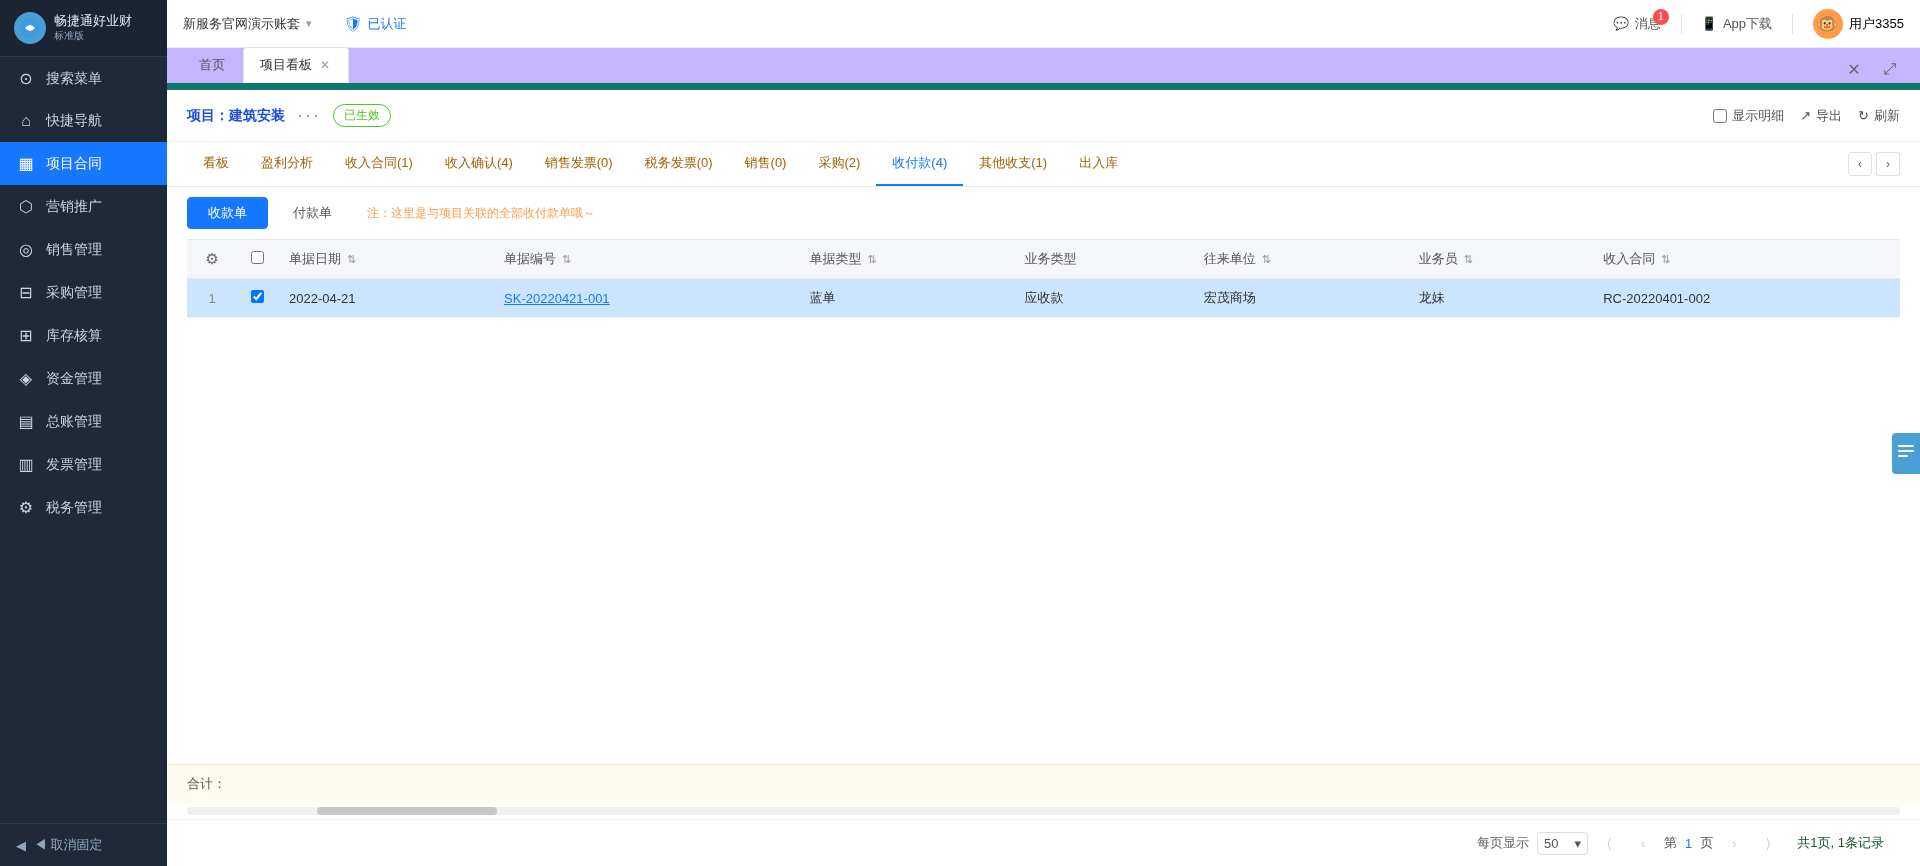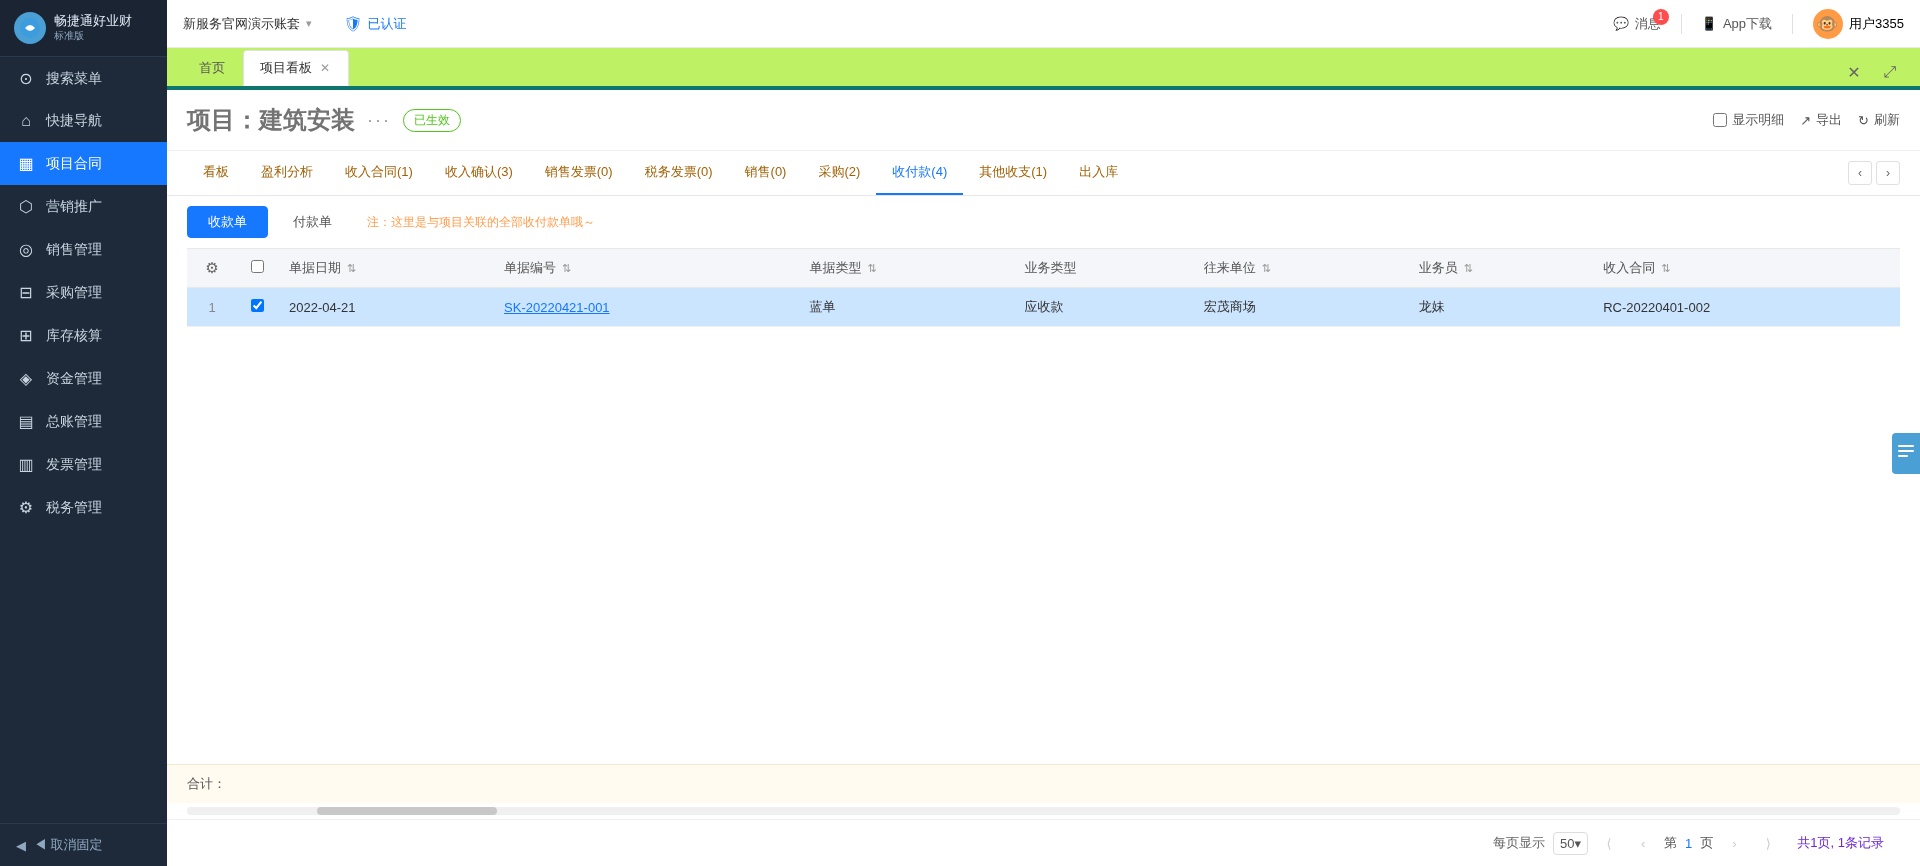--- a/index.html
+++ b/index.html
@@ -132,25 +132,25 @@
       background: #ff9b44;
       display: flex;
       align-items: center;
       justify-content: center;
       font-size: 18px;
     }
 
     
     .tabbar {
       height: 42px;
-      background: #bef264;
+      background: #c4b5fd;
       display: flex;
       align-items: flex-end;
       padding: 0 16px;
-      border-bottom: 4px solid #0f766e;
+      border-bottom: 7px solid #0f766e;
       gap: 2px;
     }
     .tabbar-tab {
       height: 36px;
       padding: 0 16px;
       display: flex;
       align-items: center;
       cursor: pointer;
       font-size: 13px;
       color: #555;
@@ -172,21 +172,21 @@
     }
 
     
     .project-header {
       padding: 14px 20px;
       display: flex;
       align-items: center;
       gap: 12px;
       border-bottom: 1px solid #f0f0f0;
     }
-    .project-title { font-size: 24px; font-weight: 600; color: #737373; }
+    .project-title { font-size: 14px; font-weight: 600; color: #1d4ed8; }
     .project-more { color: #999; cursor: pointer; font-size: 18px; letter-spacing: 2px; }
     .project-status {
       border: 1px solid #52c41a;
       color: #52c41a;
       border-radius: 12px;
       padding: 2px 10px;
       font-size: 12px;
     }
     .project-header-actions { margin-left: auto; display: flex; align-items: flex-start; gap: 16px; }
     .header-action { display: flex; align-items: center; gap: 5px; color: #555; cursor: pointer; font-size: 13px; }
@@ -307,37 +307,37 @@
     }
     .pagination-label { color: #666; }
     .pagination-select {
       border: 1px solid #ddd;
       border-radius: 4px;
       padding: 3px 6px;
       font-size: 13px;
       cursor: pointer;
       display: flex;
       align-items: center;
-      gap: 0;
+      gap: 16px;
       background: white;
     }
     .pagination-btn {
       width: 26px;
       height: 26px;
       display: flex;
       align-items: center;
       justify-content: center;
       cursor: pointer;
       color: #555;
       border-radius: 3px;
       font-size: 13px;
     }
     .pagination-btn.disabled { color: #ccc; cursor: default; }
     .pagination-current { font-weight: 500; color: #1677ff; }
-    .pagination-info { color: #6d28d9; margin-left: 8px; }
+    .pagination-info { color: #14532d; margin-left: 8px; }
 
     
     .right-panel-btn {
       position: fixed;
       right: 0;
       top: 50%;
       background: #4a9fd4;
       color: white;
       width: 28px;
       padding: 8px 4px;
@@ -482,21 +482,21 @@
           <span>↻</span>
           <span>刷新</span>
         </div>
       </div>
     </div>
 
     <div class="sub-tabs">
       <div class="sub-tab">看板</div>
       <div class="sub-tab">盈利分析</div>
       <div class="sub-tab">收入合同(1)</div>
-      <div class="sub-tab">收入确认(3)</div>
+      <div class="sub-tab">收入确认(4)</div>
       <div class="sub-tab">销售发票(0)</div>
       <div class="sub-tab">税务发票(0)</div>
       <div class="sub-tab">销售(0)</div>
       <div class="sub-tab">采购(2)</div>
       <div class="sub-tab active">收付款(4)</div>
       <div class="sub-tab">其他收支(1)</div>
       <div class="sub-tab">出入库</div>
       <div class="sub-tab-nav">
         <div class="sub-tab-nav-btn">‹</div>
         <div class="sub-tab-nav-btn">›</div>

